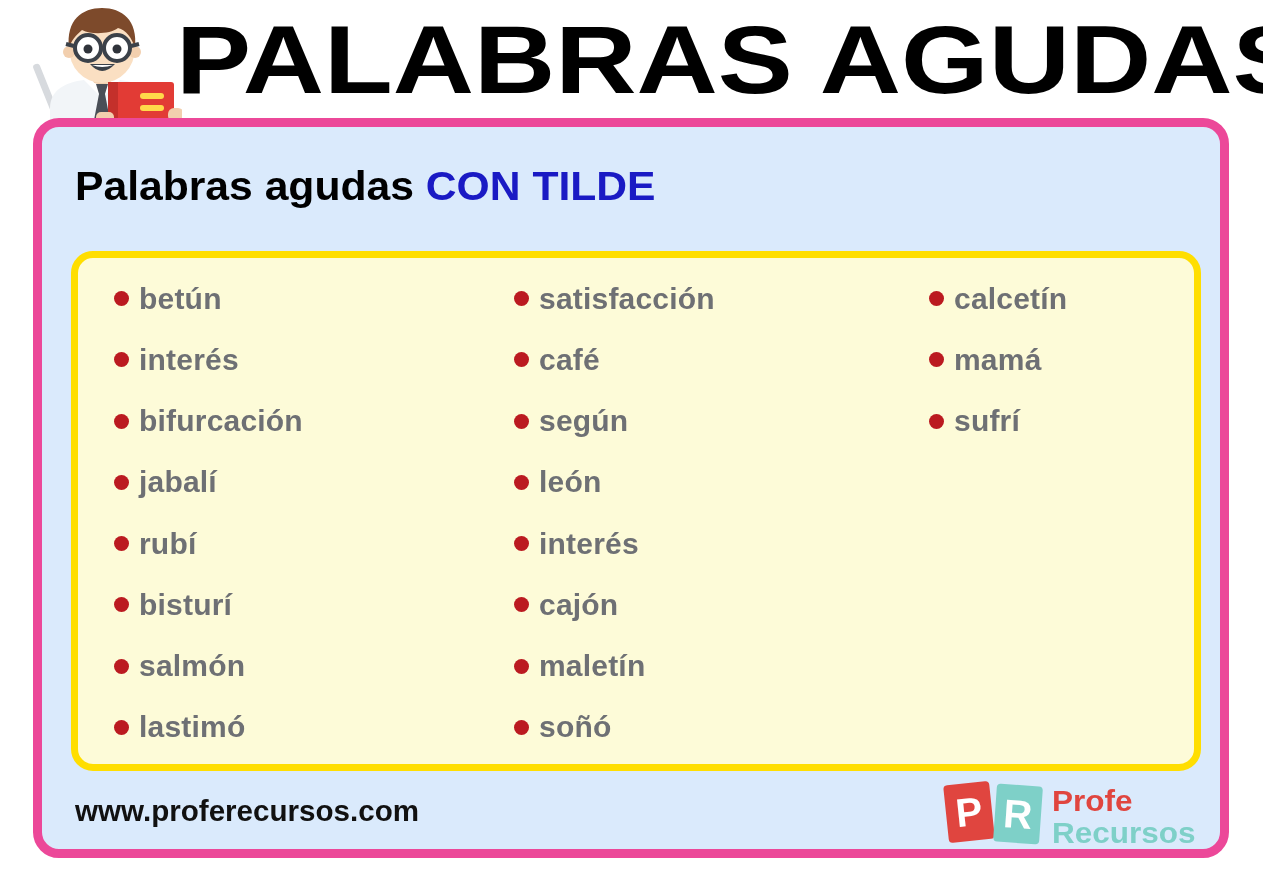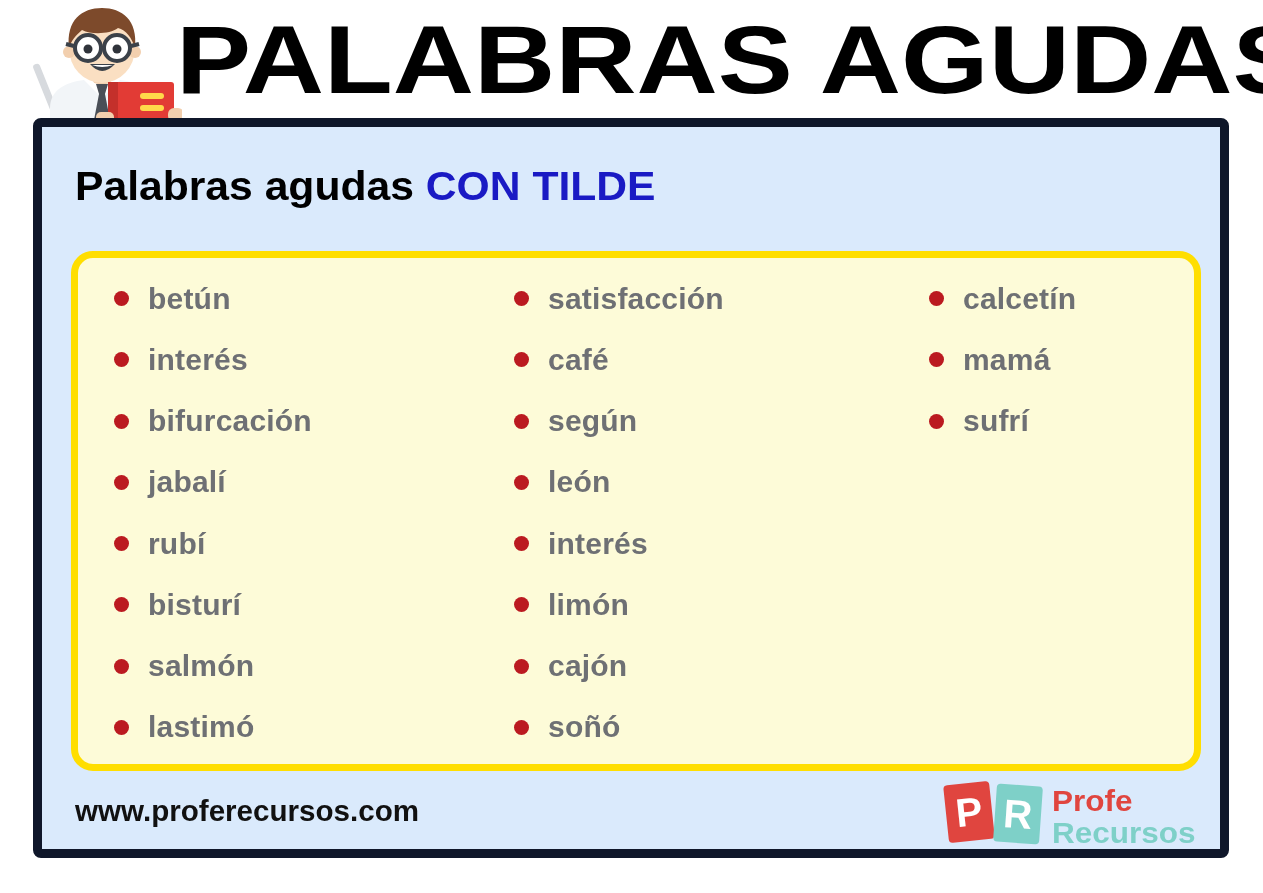--- a/index.html
+++ b/index.html
@@ -49,22 +49,22 @@
 
   
   .panel {
     position: absolute;
     left: 33px;
     top: 118px;
     width: 1196px;
     height: 740px;
     box-sizing: border-box;
     background: #daeafc;
-    border: 9px solid #0f172a;
-    border-radius: 8px;
+    border: 9px solid #ec4899;
+    border-radius: 26px;
   }
 
   .subtitle {
     position: absolute;
     left: 33px;
     top: 33px;
     font-size: 41px;
     line-height: 52px;
     font-weight: 700;
     white-space: nowrap;
@@ -96,21 +96,21 @@
     grid-template-columns: 400px 415px 1fr;
     grid-template-rows: repeat(8, 1fr);
     grid-auto-flow: column;
     padding: 10px 0 6px 36px;
     box-sizing: border-box;
   }
 
   .word-item {
     display: flex;
     align-items: center;
-    gap: 19px;
+    gap: 10px;
   }
 
   .bullet {
     width: 15px;
     height: 15px;
     border-radius: 50%;
     background: #bb1a20;
     flex: 0 0 auto;
   }
 
@@ -294,25 +294,25 @@
         <span class="bullet"></span>
         <span class="word-label">león</span>
       </div>
       <div class="word-item">
         <span class="bullet"></span>
         <span class="word-label">interés</span>
       </div>
 
       <div class="word-item">
         <span class="bullet"></span>
-        <span class="word-label">limón</span>
-      </div>
-      <div class="word-item">
-        <span class="bullet"></span>
         <span class="word-label">cajón</span>
+      </div>
+      <div class="word-item">
+        <span class="bullet"></span>
+        <span class="word-label">maletín</span>
       </div>
       <div class="word-item">
         <span class="bullet"></span>
         <span class="word-label">soñó</span>
       </div>
       <div class="word-item">
         <span class="bullet"></span>
         <span class="word-label">calcetín</span>
       </div>
       <div class="word-item">

